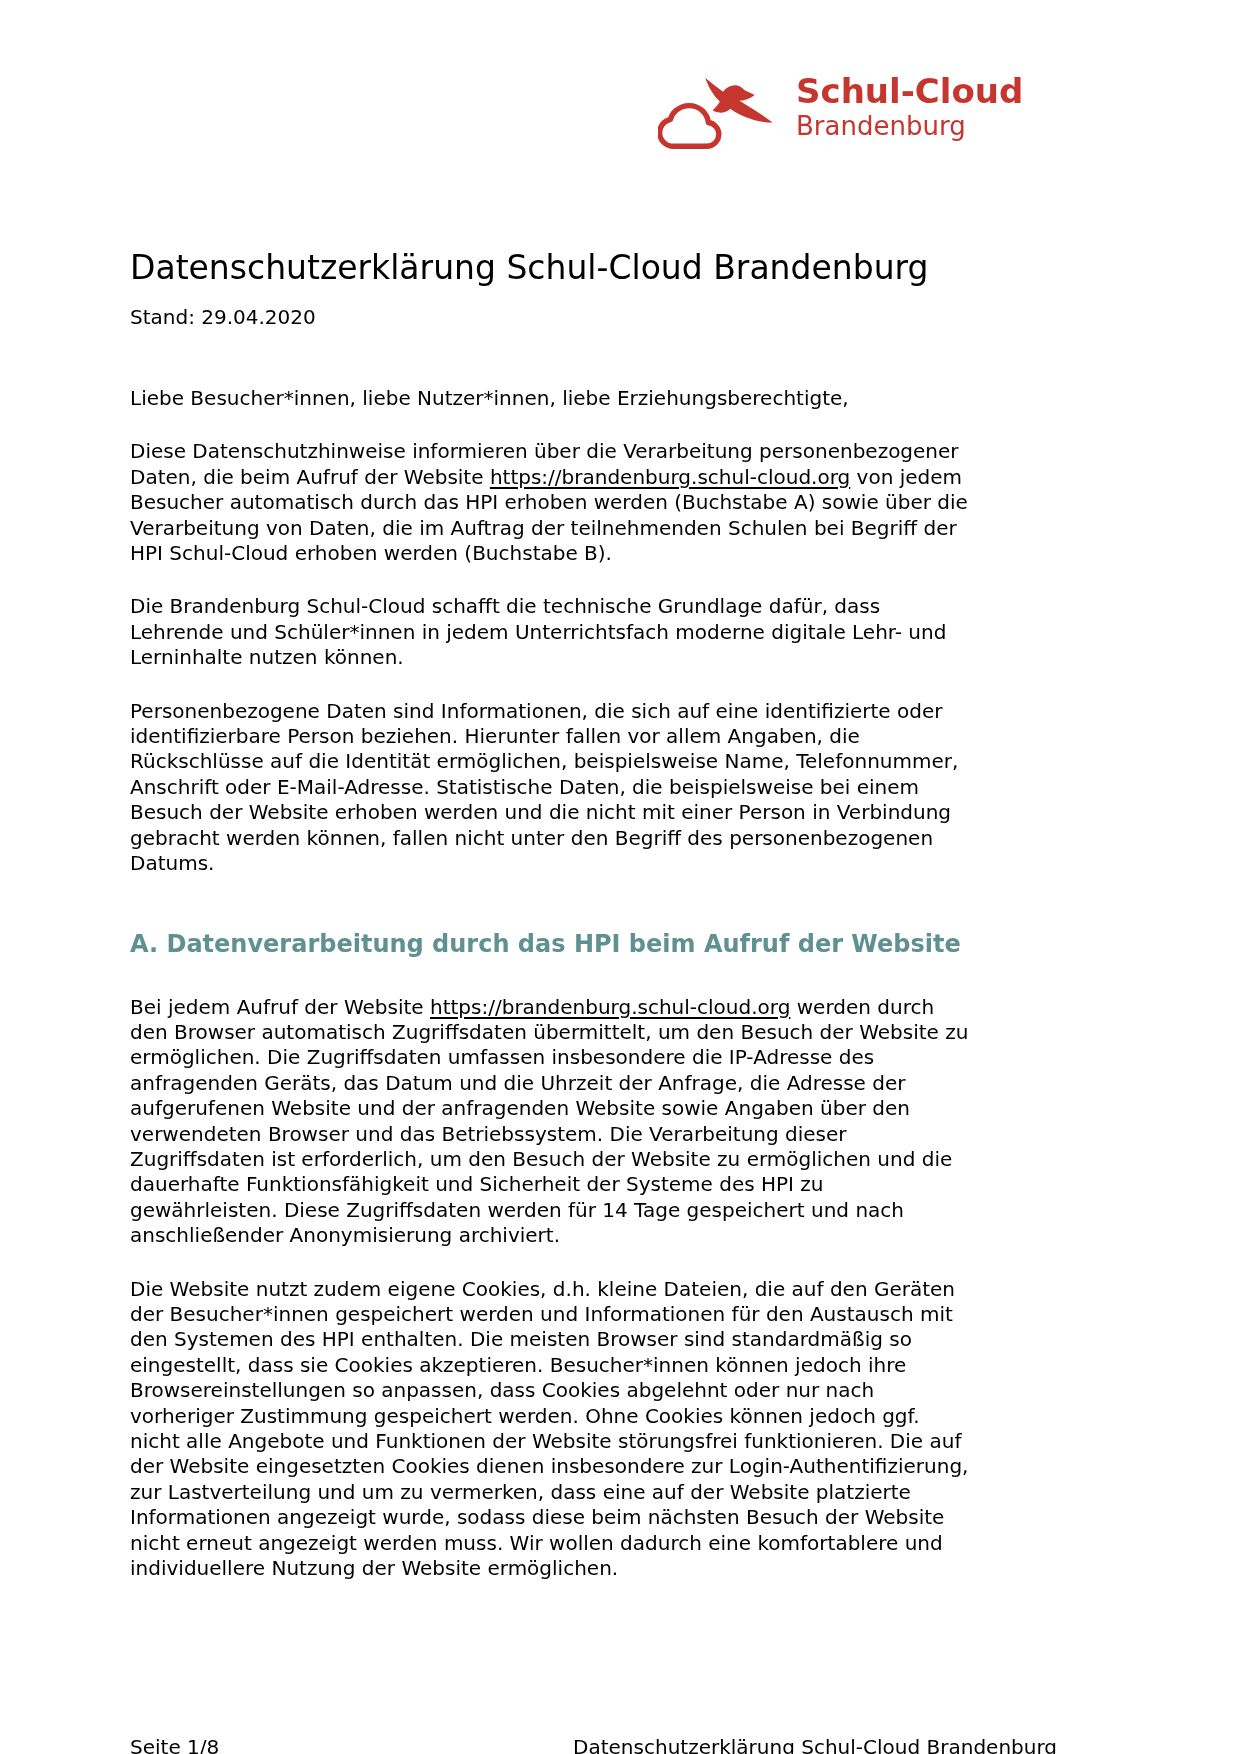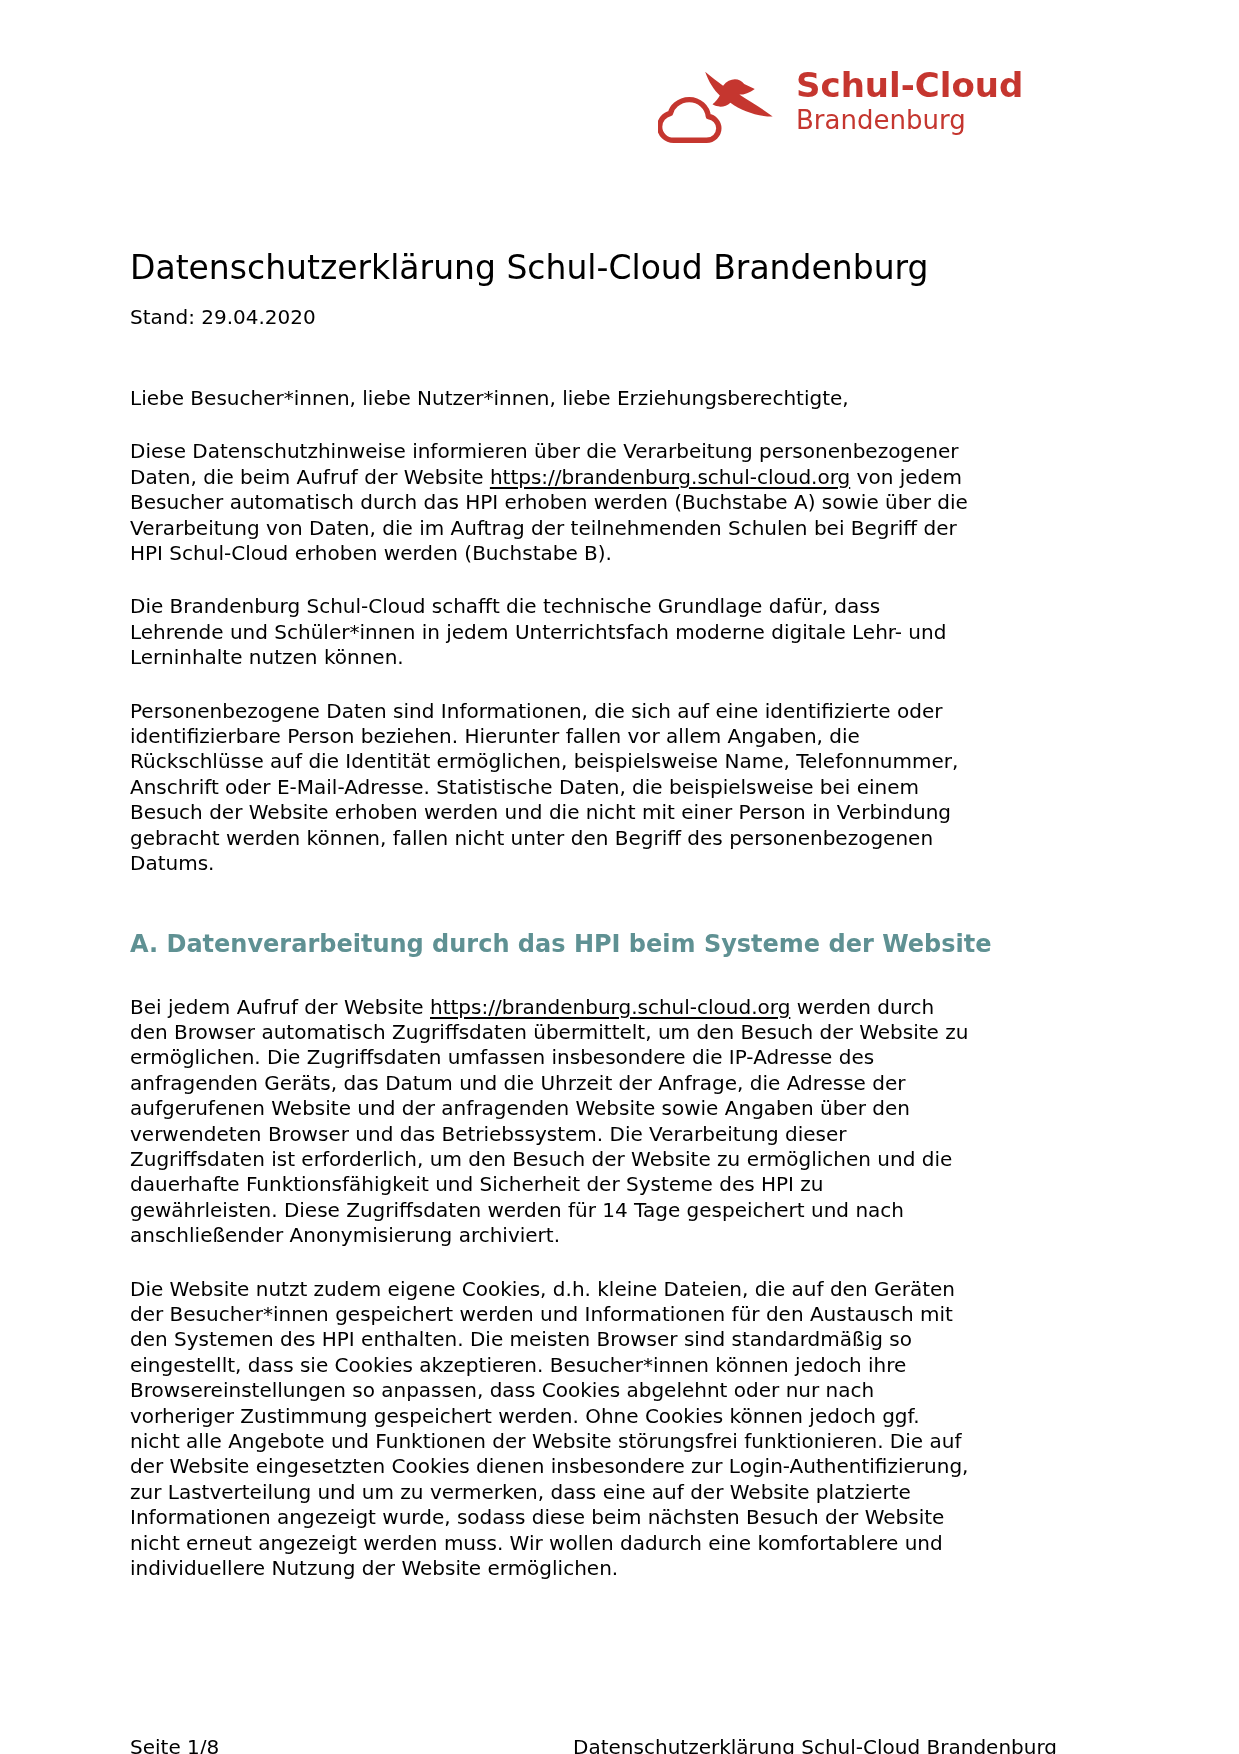--- a/index.html
+++ b/index.html
@@ -8,21 +8,21 @@
     width:1239px;
     height:1754px;
     background:#ffffff;
     font-family:"DejaVu Sans","Liberation Sans",sans-serif;
     color:#000000;
     overflow:hidden;
   }
   
   .logo{
     position:absolute;
-    top:65px;
+    top:71px;
     left:658px;
     display:flex;
     align-items:flex-start;
   }
   .logo-mark{width:122px;height:82px;flex:0 0 auto;}
   .logo-text{margin-left:16px;margin-top:2px;color:#c5362f;}
   .logo-line1{font-size:34px;line-height:37px;font-weight:700;letter-spacing:0px;}
   .logo-line2{font-size:26px;line-height:33px;font-weight:400;}
   
   .content{padding:0 130px;}
@@ -119,21 +119,21 @@
 Lerninhalte nutzen können.</div>
 
     <div class="para m-std">Personenbezogene Daten sind Informationen, die sich auf eine identifizierte oder
 identifizierbare Person beziehen. Hierunter fallen vor allem Angaben, die
 Rückschlüsse auf die Identität ermöglichen, beispielsweise Name, Telefonnummer,
 Anschrift oder E-Mail-Adresse. Statistische Daten, die beispielsweise bei einem
 Besuch der Website erhoben werden und die nicht mit einer Person in Verbindung
 gebracht werden können, fallen nicht unter den Begriff des personenbezogenen
 Datums.</div>
 
-    <h2 class="section-heading" style="margin-bottom:0;">A. Datenverarbeitung durch das HPI beim Systeme der Website</h2>
+    <h2 class="section-heading" style="margin-bottom:0;">A. Datenverarbeitung durch das HPI beim Aufruf der Website</h2>
 
     <div class="para after-heading"><span>Bei jedem Aufruf der Website </span><a class="doc-link" href="#">https://brandenburg.schul-cloud.org</a><span> werden durch
 den Browser automatisch Zugriffsdaten übermittelt, um den Besuch der Website zu
 ermöglichen. Die Zugriffsdaten umfassen insbesondere die IP-Adresse des
 anfragenden Geräts, das Datum und die Uhrzeit der Anfrage, die Adresse der
 aufgerufenen Website und der anfragenden Website sowie Angaben über den
 verwendeten Browser und das Betriebssystem. Die Verarbeitung dieser
 Zugriffsdaten ist erforderlich, um den Besuch der Website zu ermöglichen und die
 dauerhafte Funktionsfähigkeit und Sicherheit der Systeme des HPI zu
 gewährleisten. Diese Zugriffsdaten werden für 14 Tage gespeichert und nach

